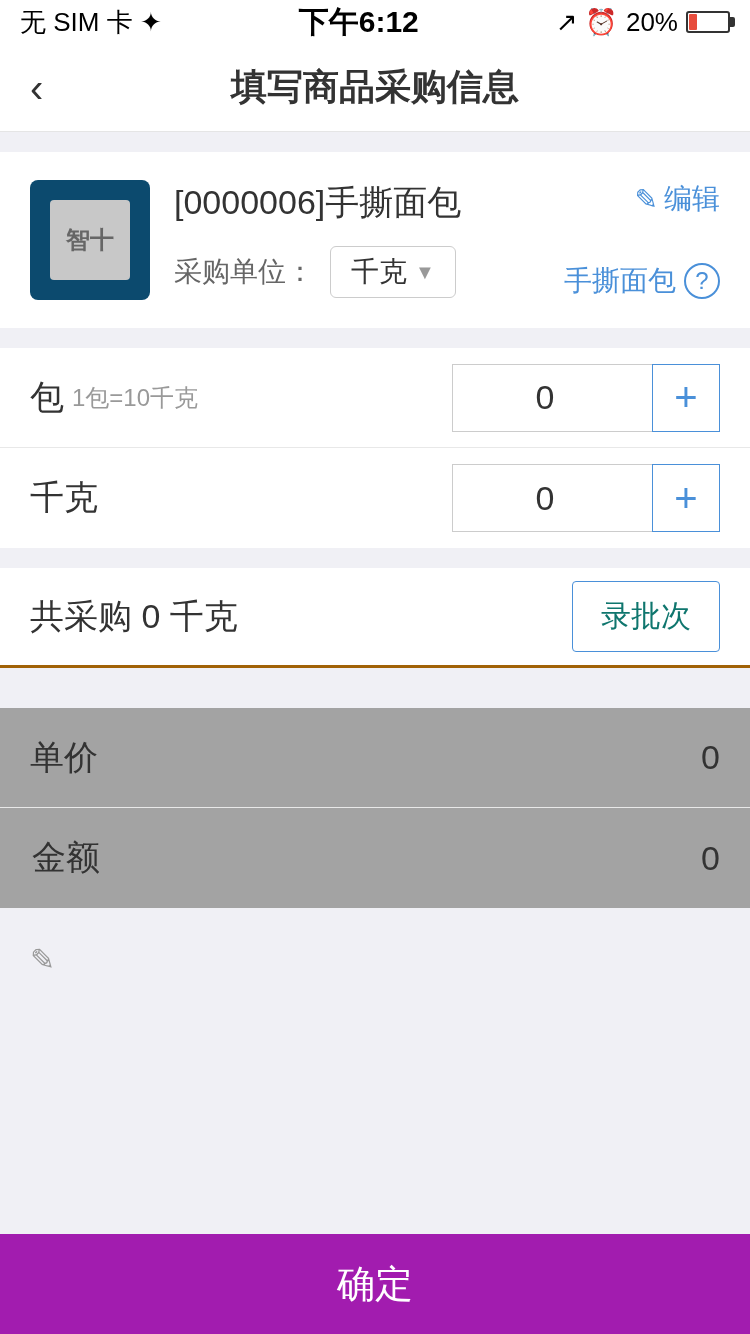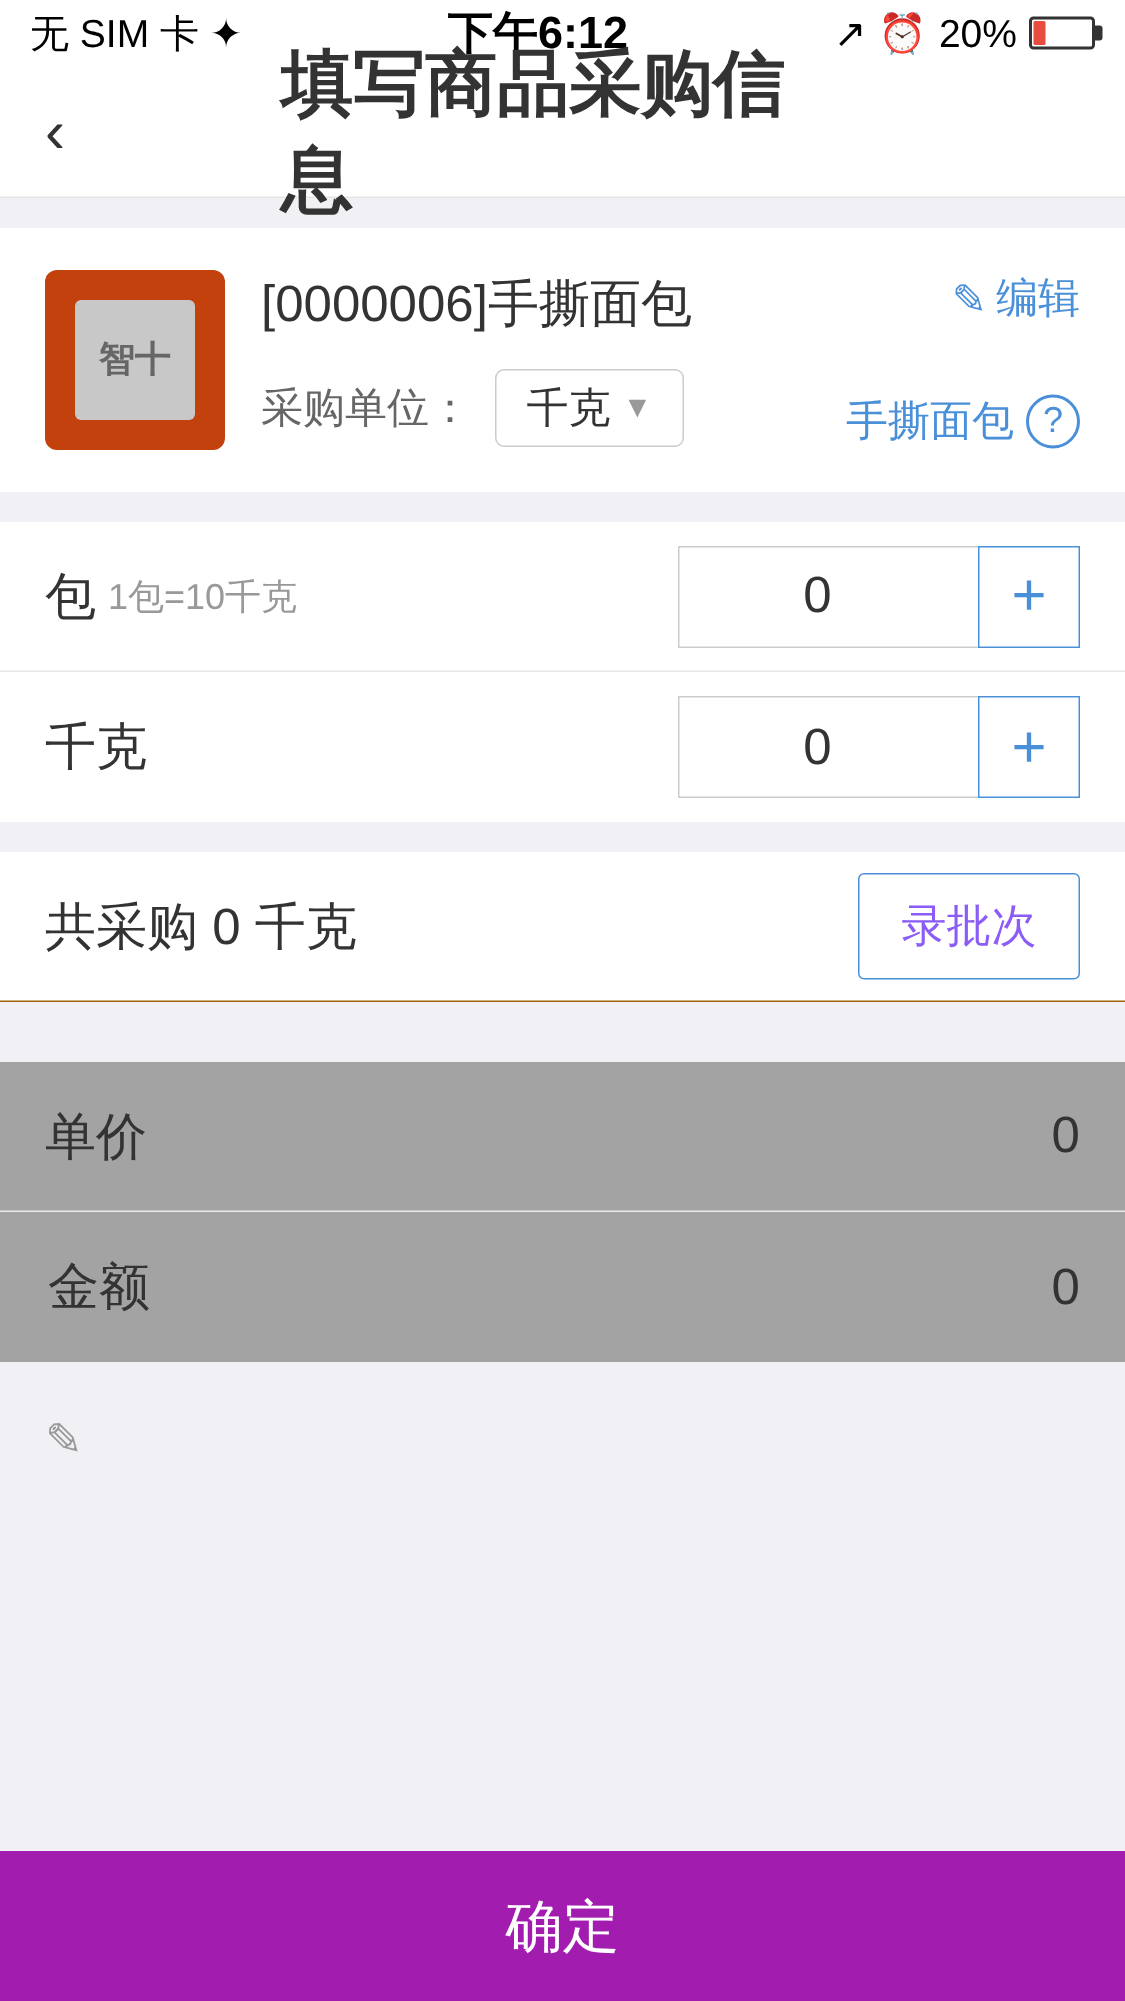--- a/index.html
+++ b/index.html
@@ -81,39 +81,39 @@
     .nav-back {
       font-size: 40px;
       color: #333;
       cursor: pointer;
       line-height: 1;
     }
     .nav-title {
       position: absolute;
       left: 50%;
       transform: translateX(-50%);
-      font-size: 48px;
+      font-size: 36px;
       font-weight: 600;
       color: #333;
     }
 
     
     .product-card {
       background: #fff;
       margin-top: 20px;
       padding: 28px 30px;
       display: flex;
       align-items: flex-start;
       gap: 24px;
       position: relative;
     }
     .product-image {
       width: 120px;
       height: 120px;
-      background: #c2410c;
+      background: #0c4a6e;
       border-radius: 8px;
       display: flex;
       align-items: center;
       justify-content: center;
       flex-shrink: 0;
     }
     .product-image-inner {
       width: 80px;
       height: 80px;
       background: #c8c8c8;
@@ -254,30 +254,30 @@
     }
 
     
     .total-section {
       background: #fff;
       margin-top: 20px;
       padding: 0 30px;
       height: 100px;
       display: flex;
       align-items: center;
-      border-bottom: 1px solid #a16207;
+      border-bottom: 3px solid #a16207;
     }
     .total-text {
       font-size: 34px;
       color: #333;
     }
     .record-btn {
       margin-left: auto;
       border: 1px solid #4a90d9;
-      color: #8b5cf6;
+      color: #0f766e;
       background: #fff;
       padding: 14px 28px;
       font-size: 30px;
       border-radius: 4px;
       cursor: pointer;
     }
 
     
     .price-section {
       background: #a3a3a3;

